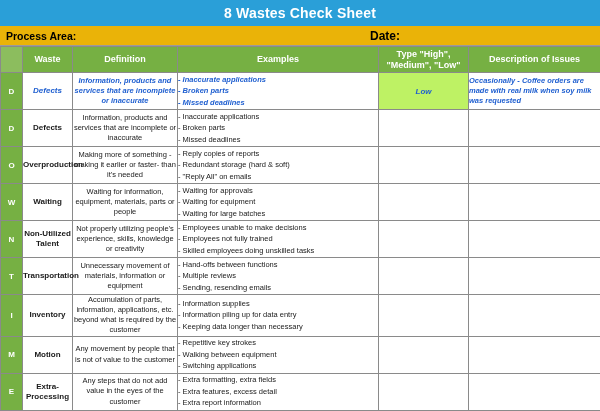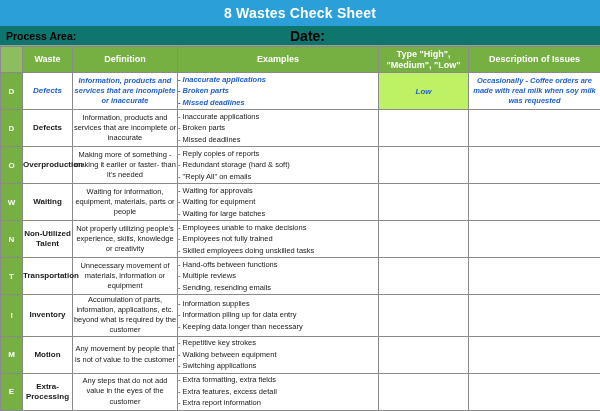--- a/index.html
+++ b/index.html
@@ -28,37 +28,38 @@
     font-size: 14px;
     font-weight: bold;
     display: flex;
     align-items: center;
     justify-content: center;
     letter-spacing: 0.2px;
   }
   
   .meta-bar {
     height: 20px;
-    background: #0f766e;
+    background: #eab308;
     display: flex;
     align-items: center;
     border-bottom: 1px solid #9b9b9b;
     box-sizing: border-box;
   }
   .meta-left {
     width: 290px;
     padding-left: 6px;
     font-size: 10.5px;
     font-weight: bold;
     color: #000000;
     box-sizing: border-box;
   }
   .meta-right {
     flex: 1;
-    font-size: 14px;
+    text-align: center;
+    font-size: 12px;
     font-weight: bold;
     color: #000000;
     padding-right: 120px;
     box-sizing: border-box;
   }
   
   table.grid {
     border-collapse: collapse;
     table-layout: fixed;
     width: 600px;
@@ -121,21 +122,20 @@
     line-height: 1.55;
   }
   td.ex-cell .ex-line { white-space: nowrap; }
   td.type-cell {
     font-size: 8px;
     text-align: center;
     color: #1a1a1a;
   }
   td.desc-cell {
     font-size: 7.5px;
-    text-align: center;
     color: #1a1a1a;
     padding: 3px 5px;
     line-height: 1.35;
   }
 
   
   tr.sample td.waste-cell,
   tr.sample td.def-cell,
   tr.sample td.ex-cell,
   tr.sample td.type-cell,

